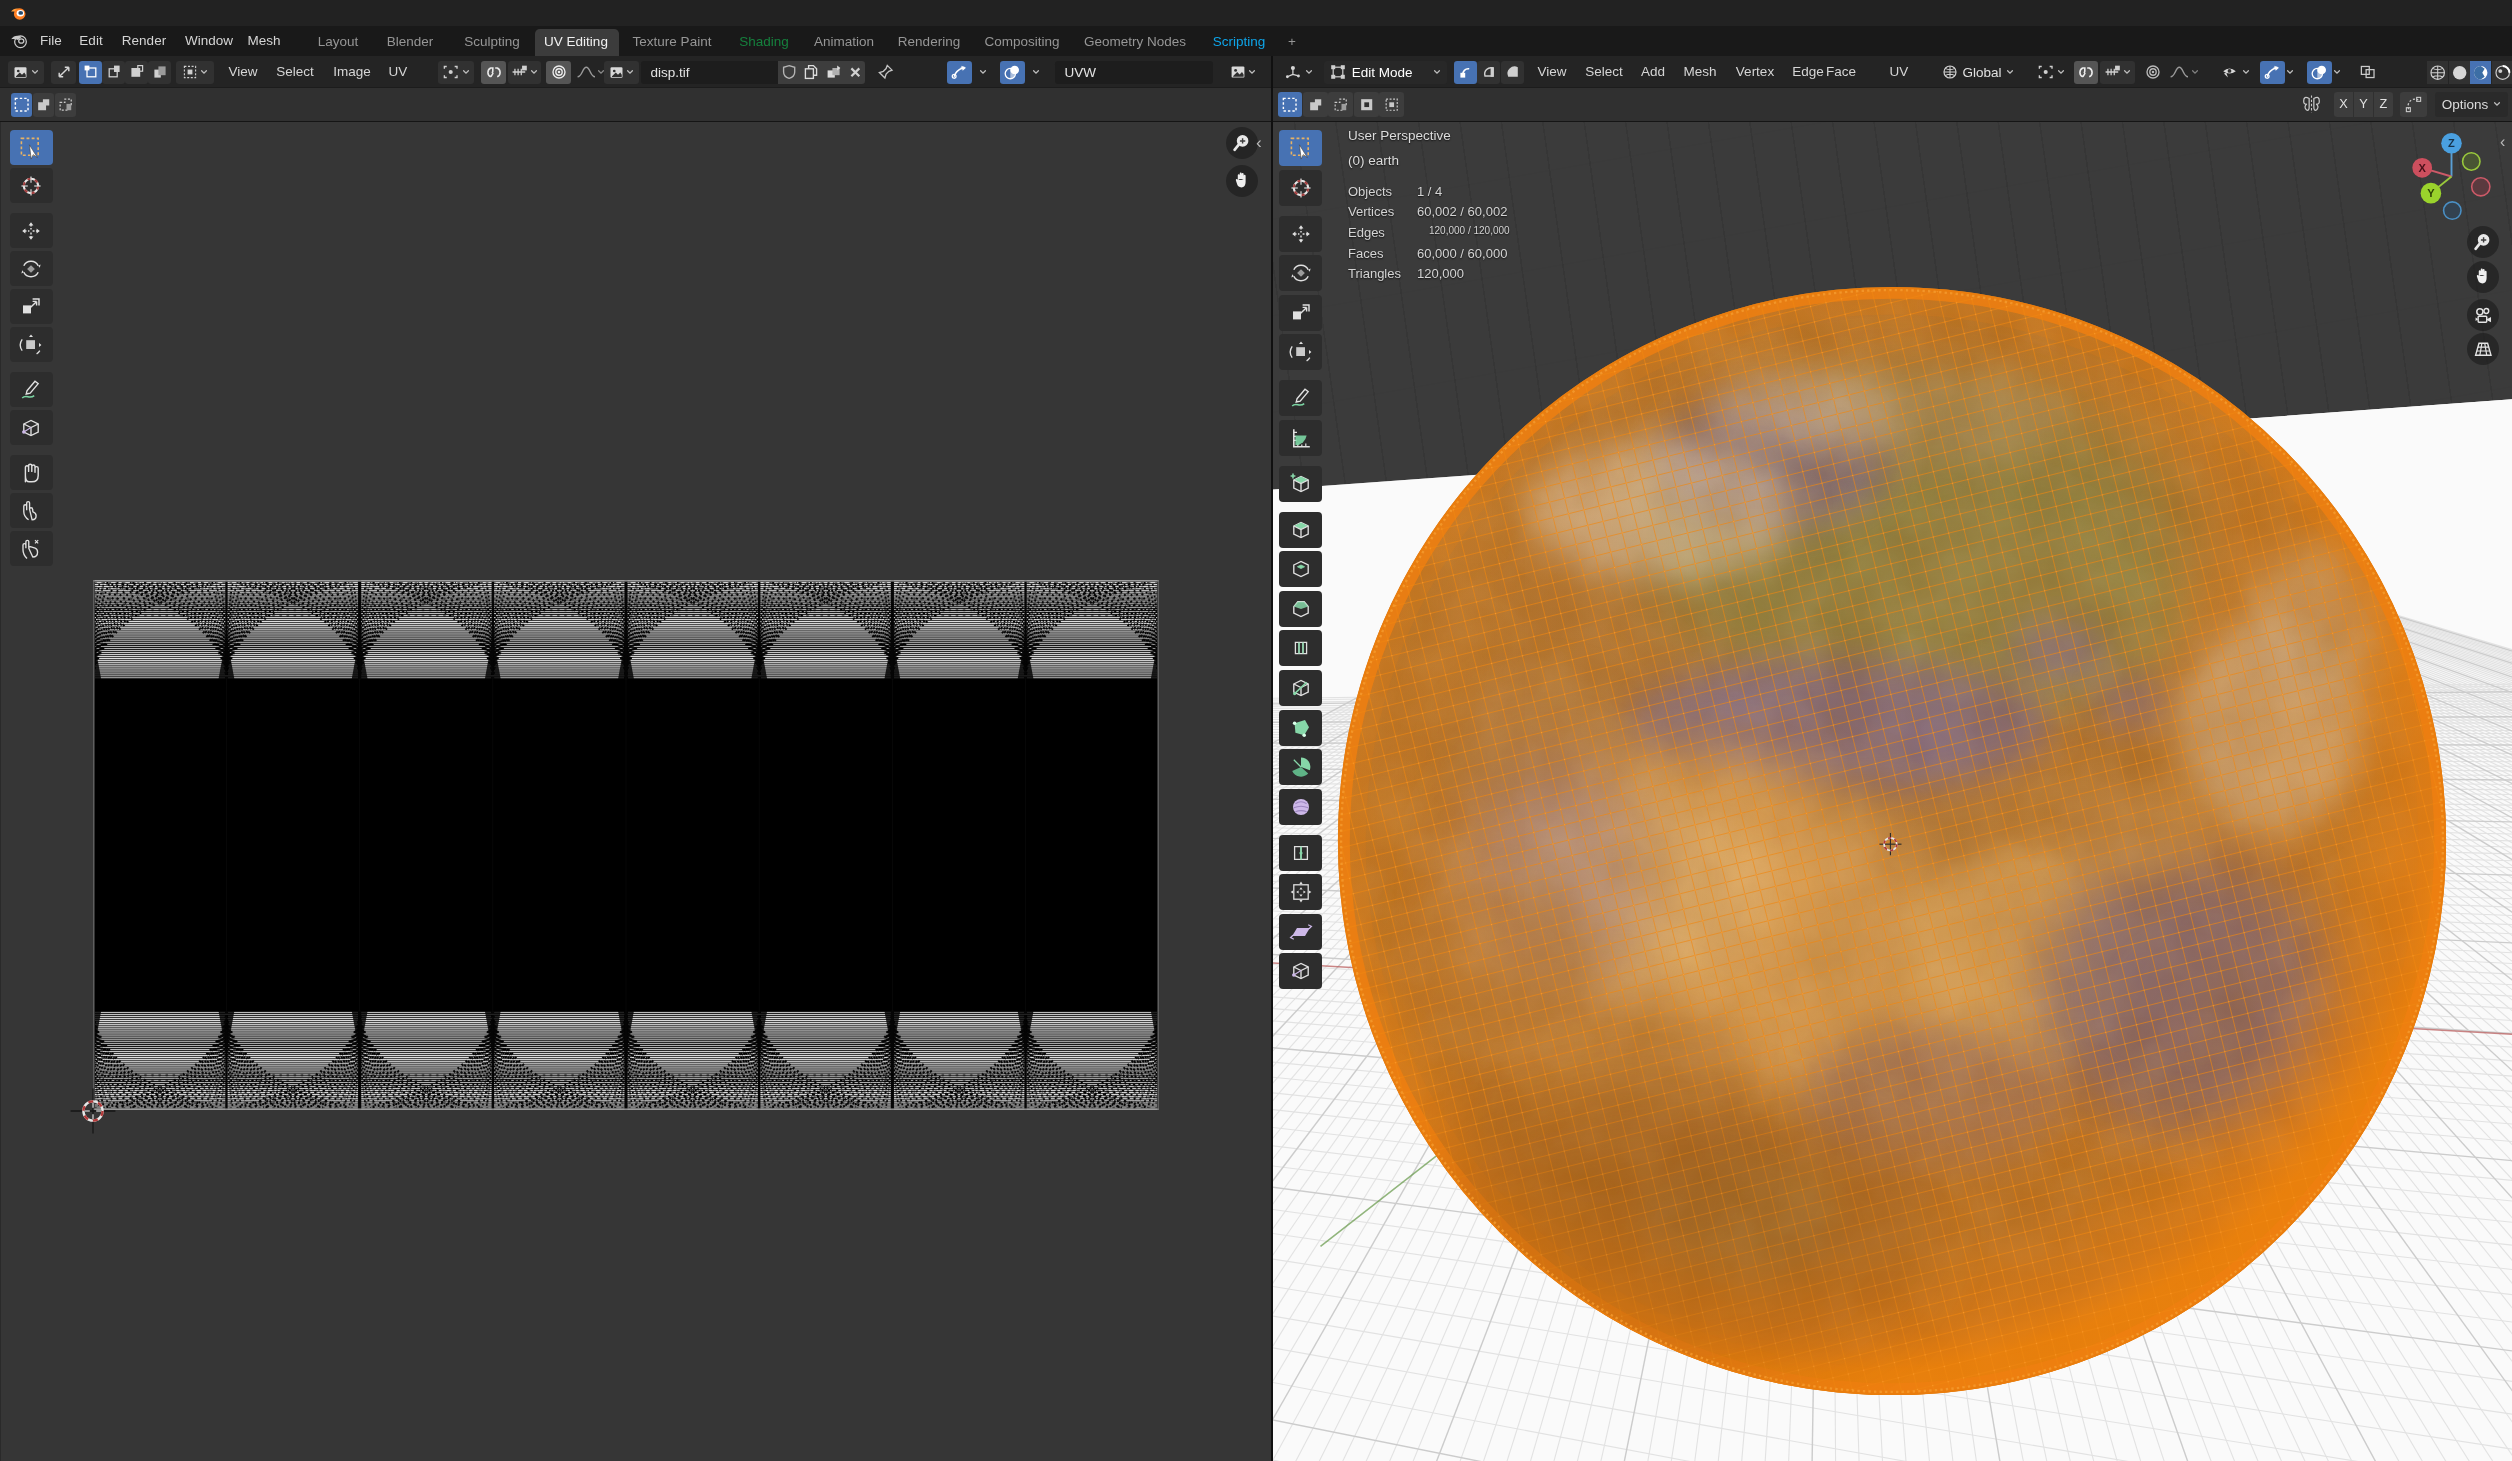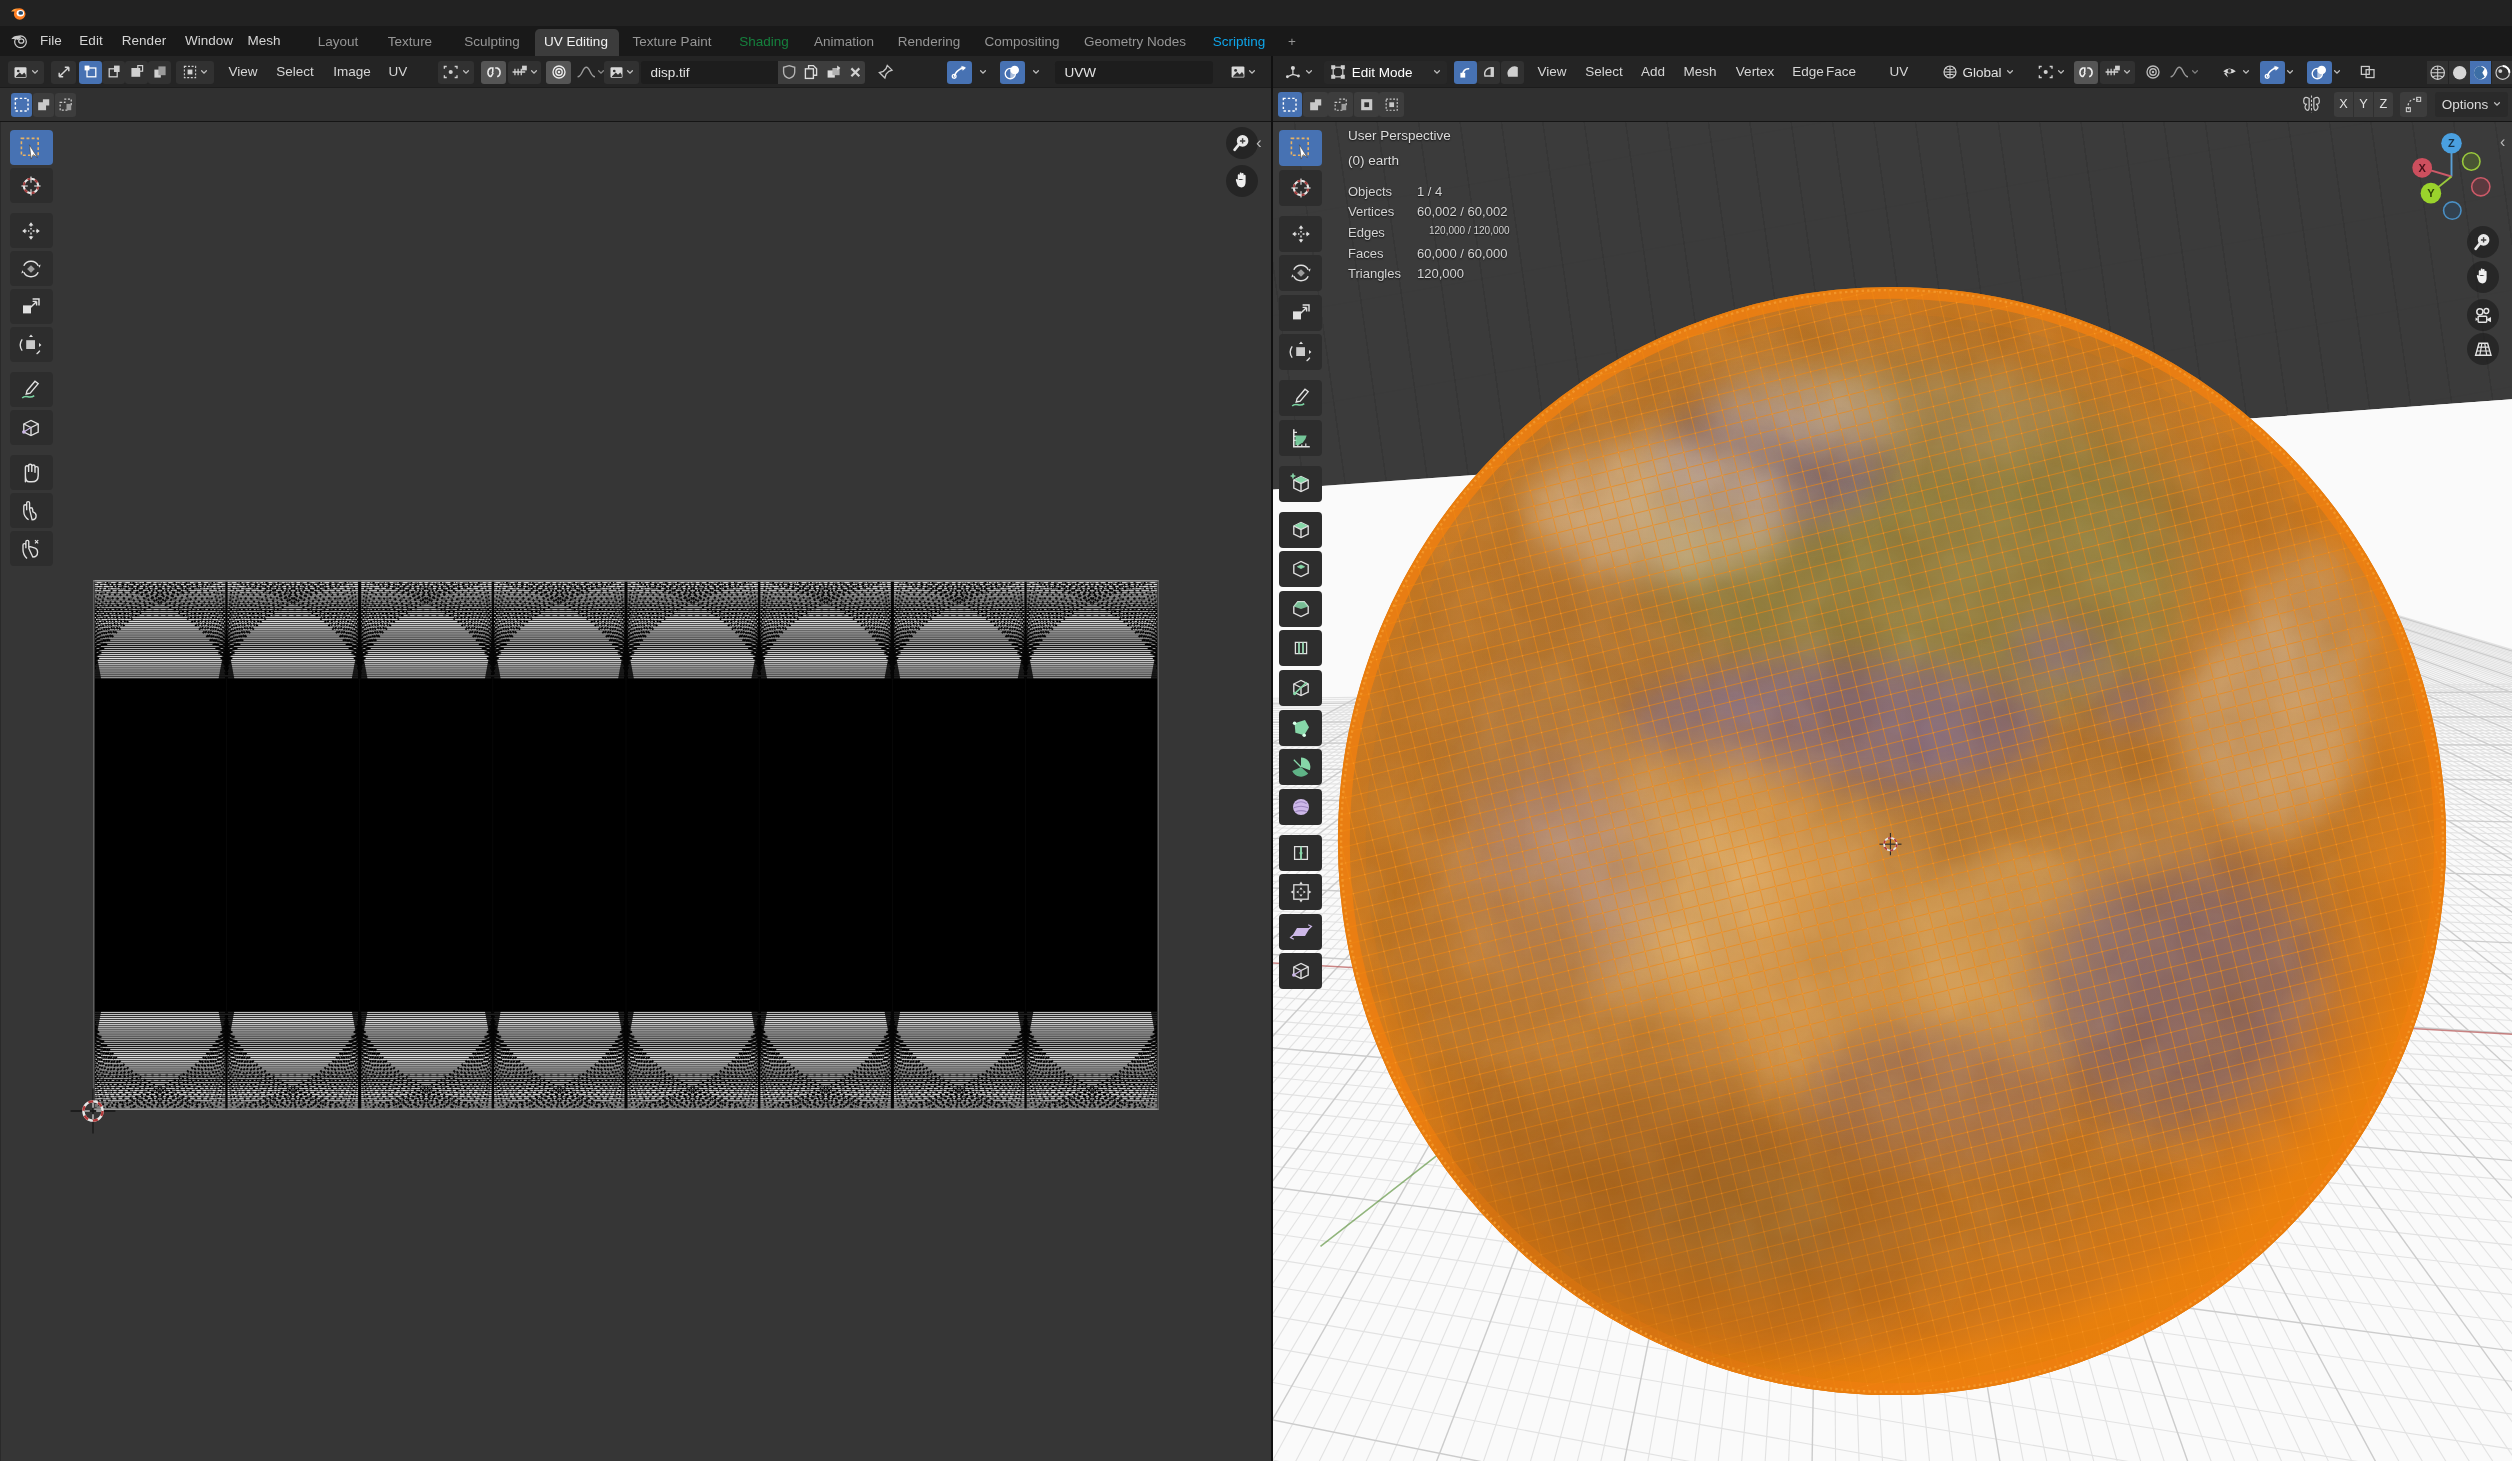--- a/index.html
+++ b/index.html
@@ -26,21 +26,21 @@
 <path d="M1.5 9.5 C5 4.5 11 3.6 15.5 6.8 L10.5 10.8 C7 9.2 4 9.3 1.5 9.5 Z" fill="#c9c9c9"></path>
 <circle cx="14" cy="13" r="7.8" fill="none" stroke="#c9c9c9" stroke-width="1.7"></circle>
 <ellipse cx="15" cy="12" rx="3.4" ry="2.9" fill="none" stroke="#c9c9c9" stroke-width="1.7"></ellipse>
 </svg>
     <div class="a txt" style="left:51px;top:0;line-height:30px;transform:translateX(-50%)">File</div>
     <div class="a txt" style="left:91px;top:0;line-height:30px;transform:translateX(-50%)">Edit</div>
     <div class="a txt" style="left:144px;top:0;line-height:30px;transform:translateX(-50%)">Render</div>
     <div class="a txt" style="left:209px;top:0;line-height:30px;transform:translateX(-50%)">Window</div>
     <div class="a txt" style="left:264px;top:0;line-height:30px;transform:translateX(-50%)">Mesh</div>
     <div class="a txt" style="left:338px;top:0;line-height:32px;transform:translateX(-50%);color:#969696">Layout</div>
-    <div class="a txt" style="left:410px;top:0;line-height:32px;transform:translateX(-50%);color:#969696">Texture</div>
+    <div class="a txt" style="left:410px;top:0;line-height:32px;transform:translateX(-50%);color:#969696">Blender</div>
     <div class="a txt" style="left:492px;top:0;line-height:32px;transform:translateX(-50%);color:#969696">Sculpting</div>
     <div class="a" style="left:535px;top:3.2px;width:84px;height:27px;background:#3c3c3c;border-radius:4.8px 4.8px 0 0"></div>
     <div class="a txt" style="left:576px;top:0;line-height:32px;transform:translateX(-50%);color:#f1f1f1">UV Editing</div>
     <div class="a txt" style="left:672px;top:0;line-height:32px;transform:translateX(-50%);color:#969696">Texture Paint</div>
     <div class="a txt" style="left:764px;top:0;line-height:32px;transform:translateX(-50%);color:#15803d">Shading</div>
     <div class="a txt" style="left:844px;top:0;line-height:32px;transform:translateX(-50%);color:#969696">Animation</div>
     <div class="a txt" style="left:929px;top:0;line-height:32px;transform:translateX(-50%);color:#969696">Rendering</div>
     <div class="a txt" style="left:1022px;top:0;line-height:32px;transform:translateX(-50%);color:#969696">Compositing</div>
     <div class="a txt" style="left:1135px;top:0;line-height:32px;transform:translateX(-50%);color:#969696">Geometry Nodes</div>
     <div class="a txt" style="left:1239px;top:0;line-height:32px;transform:translateX(-50%);color:#0ea5e9">Scripting</div>

